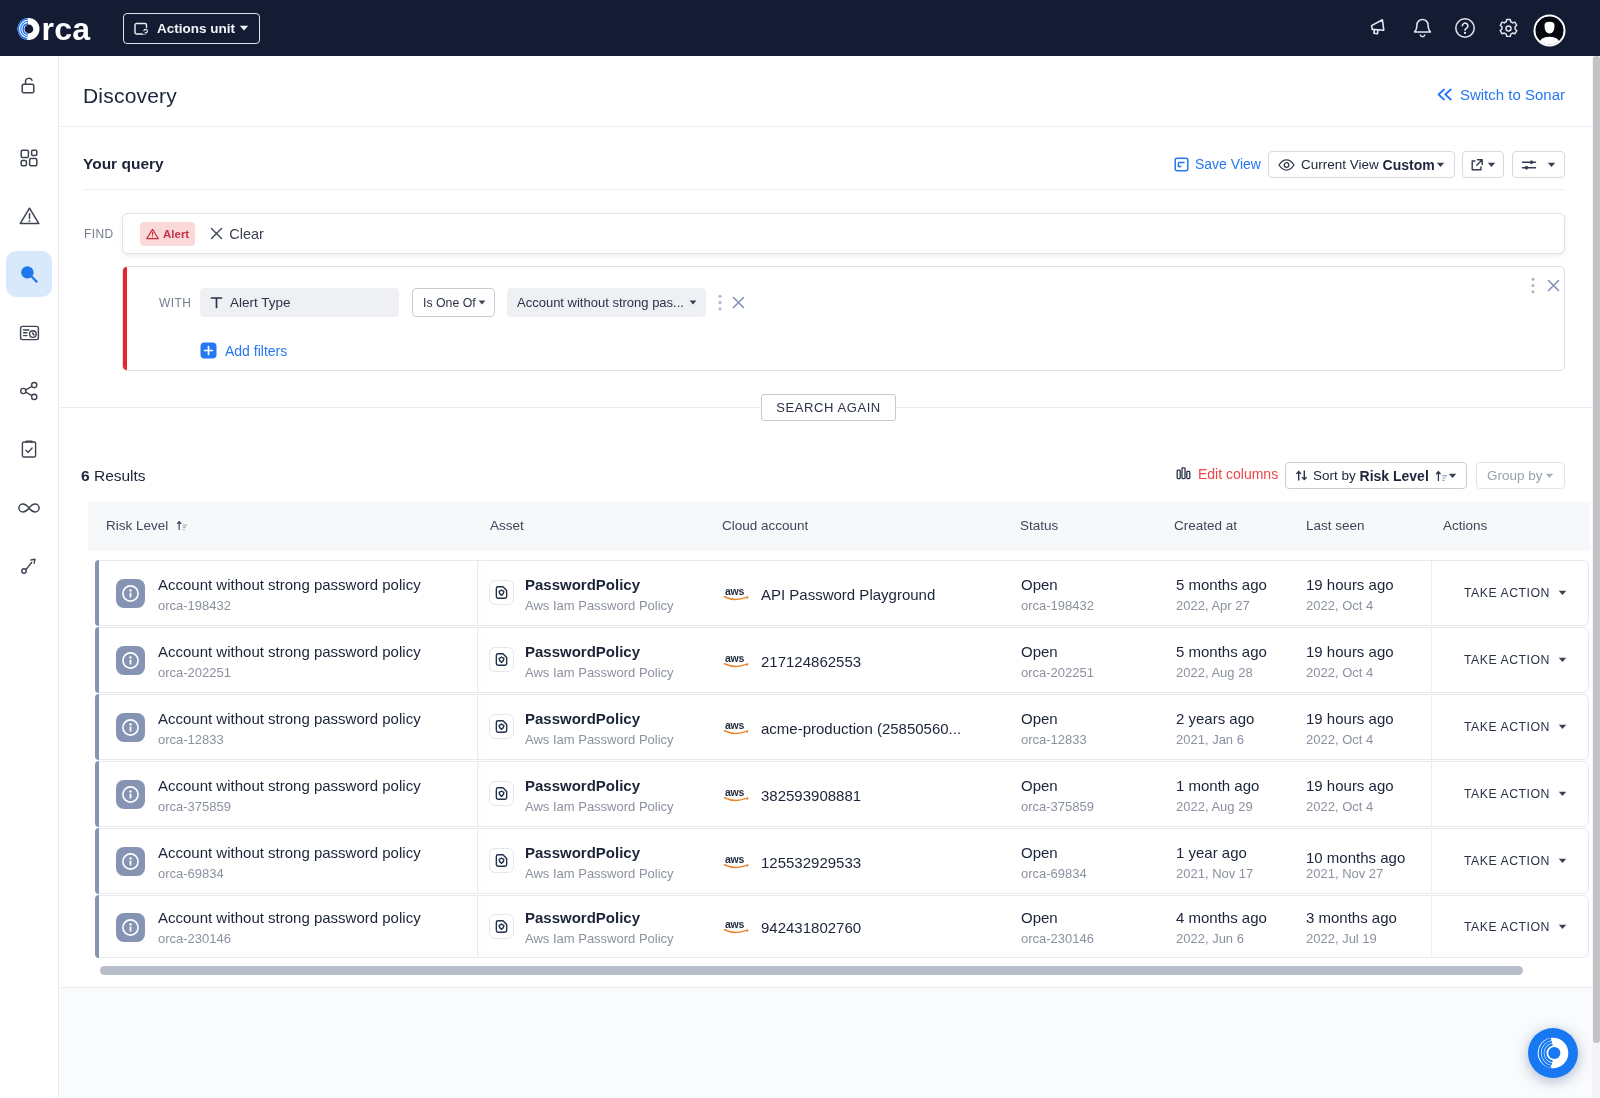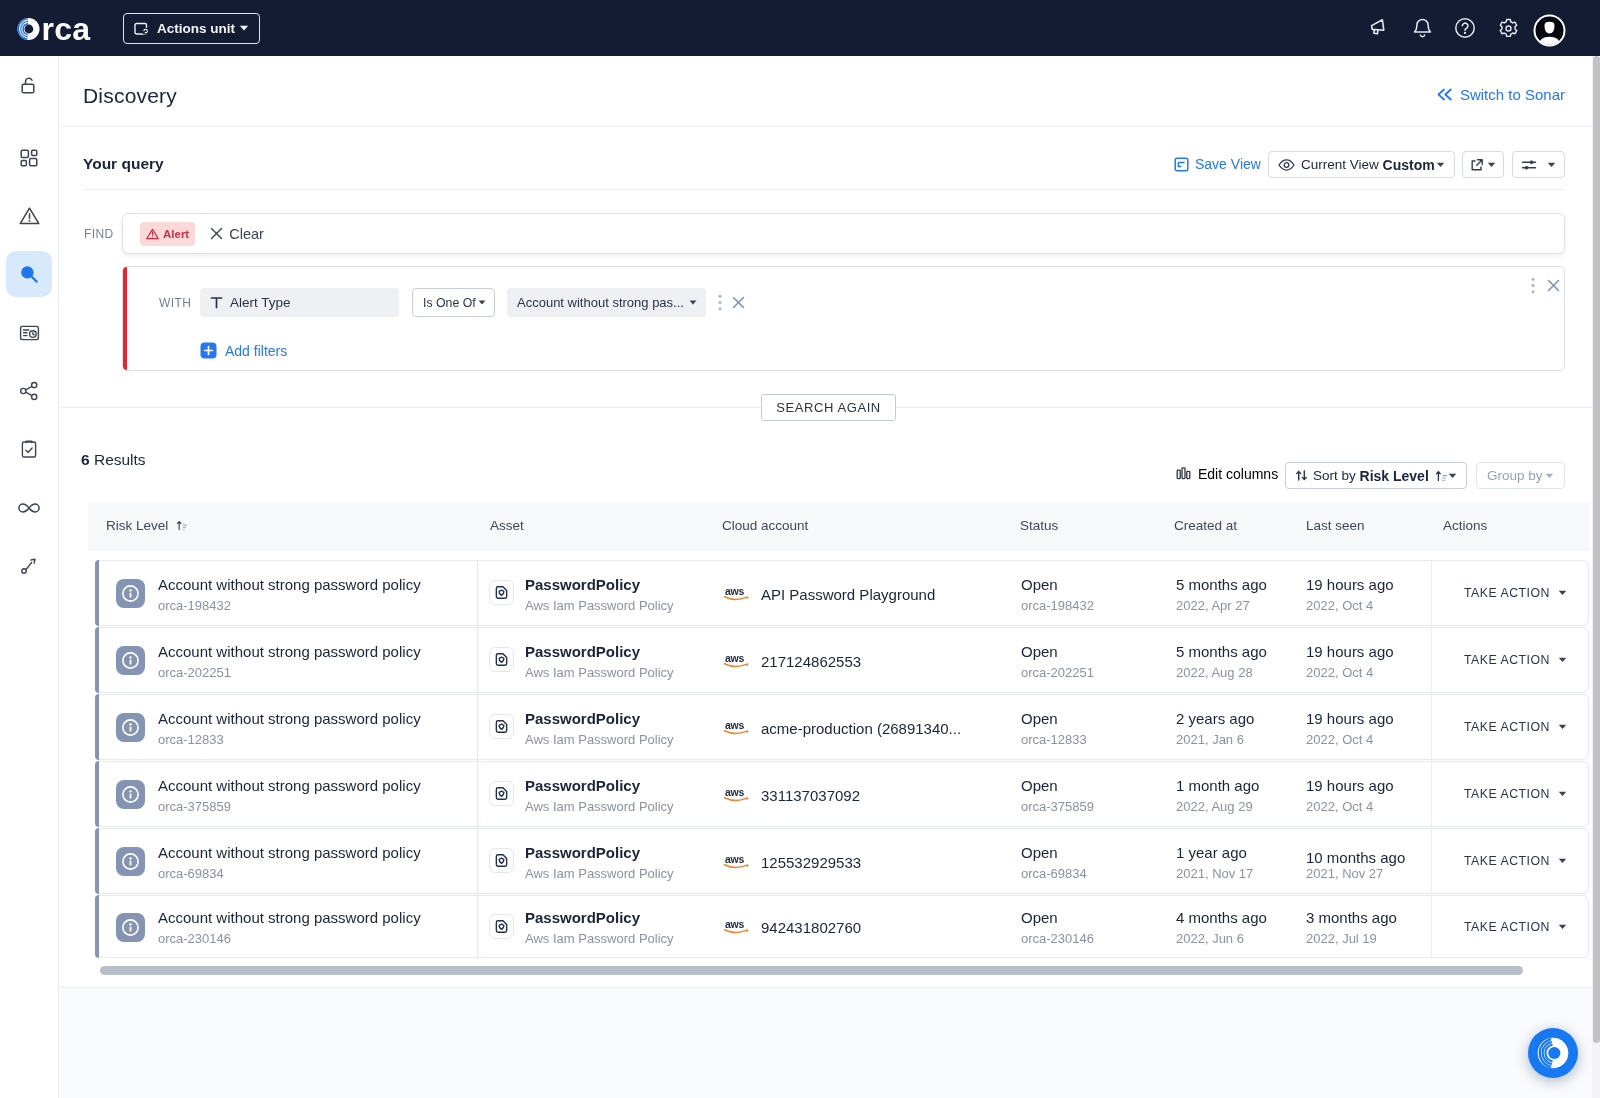--- a/index.html
+++ b/index.html
@@ -40,21 +40,21 @@
   #withlabel { position:absolute; left:36px; top:29px; font-size:12px; color:#767e8f; letter-spacing:0.4px; }
   .finput { position:absolute; top:21px; height:29px; border-radius:4px; display:flex; align-items:center; font-size:13.5px; color:#2a3347; white-space:nowrap; }
   .gray { background:#eef0f4; }
   .white { background:#fff; border:1px solid #c8cdd6; }
   #addfilters { position:absolute; left:77px; top:75px; display:flex; align-items:center; color:#2577f2; font-size:14px; font-weight:500; }
 
   #searchagain { position:absolute; left:701px; top:267px; width:135px; height:27px; background:#fff; border:1px solid #c4c9d2; border-radius:3px; font-size:13px; letter-spacing:0.6px; color:#2a3347; display:flex; align-items:center; justify-content:center; z-index:3; }
 
   
   #resultshead { position:absolute; left:0; top:384px; width:1532px; height:62px; }
-  #resultshead .count { position:absolute; left:21px; top:11px; font-size:15.5px; color:#1b2438; }
+  #resultshead .count { position:absolute; left:21px; top:27px; font-size:15.5px; color:#1b2438; }
 
   #tablewrap { position:absolute; left:28px; top:446px; width:1502px; height:485px; background:#fff; }
   #thead { position:absolute; left:0; top:0; width:1502px; height:49px; background:#f7f8fa; }
   .th { position:absolute; top:16px; font-size:13.5px; color:#3f4759; font-weight:500; }
   .row { position:absolute; left:7px; width:1494px; background:#fff; border:1px solid #e7e9ee; border-radius:6px; }
   .rowbar { position:absolute; left:-1px; top:-1px; width:4px; height:calc(100% + 2px); background:#8494b2; border-radius:6px 0 0 6px; }
   .riskicon { position:absolute; left:20px; width:29px; height:29px; background:#8494b2; border-radius:8px; display:flex; align-items:center; justify-content:center; }
   .t1 { font-size:15px; color:#1b2438; }
   .t2 { font-size:13px; color:#8b919f; }
   .assetbox { position:absolute; left:393px; width:25px; height:25px; border:1px solid #e4e7ec; border-radius:6px; display:flex; align-items:center; justify-content:center; }
@@ -322,21 +322,21 @@
     <div id="switchsonar" style="display:flex;align-items:center;"><svg width="17" height="13" viewBox="0 0 17 13" style="margin-right:7px;">
           <g fill="none" stroke="#2577f2" stroke-width="1.8" stroke-linecap="round" stroke-linejoin="round">
             <path d="M8 1.5 L2.5 6.5 L8 11.5"></path>
             <path d="M14.8 1.5 L9.3 6.5 L14.8 11.5"></path>
           </g>
         </svg>Switch to Sonar</div>
   </div>
 
   <div id="resultshead">
     <div class="count"><b>6</b> Results</div>
-    <div class="qctl" style="left:1116px; top:26px; font-weight:500; color:#000000;">
+    <div class="qctl" style="left:1116px; top:26px; font-weight:500; color:#ef4444;">
       <svg width="15" height="16" viewBox="0 0 15 16" style="margin-right:7px;">
           <g fill="none" stroke="#2a3347" stroke-width="1.3">
             <rect x="1.2" y="4.2" width="3" height="8.4" rx="0.8"></rect>
             <rect x="6" y="1.8" width="3" height="10.8" rx="0.8"></rect>
             <rect x="10.8" y="5.4" width="3" height="7.2" rx="0.8"></rect>
           </g>
         </svg>
       Edit columns
     </div>
     <div class="selbox" style="position:absolute; left:1225px; top:22px; width:182px; padding:0 9px; border-color:#c9cdd6;">
@@ -477,21 +477,21 @@
             <path d="M8 5.3 Q9.3 6.4 10.5 6.6 Q10.6 9.6 8 11 Q5.4 9.6 5.5 6.6 Q6.7 6.4 8 5.3 Z" fill="none" stroke="#22304a" stroke-width="1.4" stroke-linejoin="round"></path>
           </svg>
         </div>
   <div class="abs t1" style="left:429px;top:15px;font-weight:bold;">PasswordPolicy</div>
   <div class="abs t2" style="left:429px;top:37px;">Aws Iam Password Policy</div>
   <div class="abs" style="left:627px;top:24px;"><svg width="27" height="17" viewBox="0 0 27 17">
             <text x="2" y="10" font-family="Liberation Sans, sans-serif" font-size="10.5" font-weight="bold" fill="#222d3f" letter-spacing="-0.3">aws</text>
             <path d="M1.5 11.8 Q12 16.8 23.2 12.4" fill="none" stroke="#e8862d" stroke-width="1.5" stroke-linecap="round"></path>
             <path d="M25.3 10.8 l-0.3 3.2 -2.7 -1.3 z" fill="#e8862d"></path>
           </svg></div>
-  <div class="abs t1" style="left:665px;top:25px;">acme-production (26891340...</div>
+  <div class="abs t1" style="left:665px;top:25px;">acme-production (25850560...</div>
   <div class="abs t1" style="left:925px;top:15px;">Open</div>
   <div class="abs t2" style="left:925px;top:37px;">orca-12833</div>
   <div class="abs t1" style="left:1080px;top:15px;">2 years ago</div>
   <div class="abs t2" style="left:1080px;top:37px;">2021, Jan 6</div>
   <div class="abs t1" style="left:1210px;top:15px;">19 hours ago</div>
   <div class="abs t2" style="left:1210px;top:37px;">2022, Oct 4</div>
   <div class="coldiv"></div>
   <div class="actdiv"></div>
   <div class="takeaction">TAKE ACTION&nbsp;&nbsp;<svg width="9" height="6" viewBox="0 0 9 6">
             <path d="M0.8 0.8 L4.5 5 L8.2 0.8 Z" fill="#394155"></path>
@@ -514,21 +514,21 @@
             <path d="M8 5.3 Q9.3 6.4 10.5 6.6 Q10.6 9.6 8 11 Q5.4 9.6 5.5 6.6 Q6.7 6.4 8 5.3 Z" fill="none" stroke="#22304a" stroke-width="1.4" stroke-linejoin="round"></path>
           </svg>
         </div>
   <div class="abs t1" style="left:429px;top:15px;font-weight:bold;">PasswordPolicy</div>
   <div class="abs t2" style="left:429px;top:37px;">Aws Iam Password Policy</div>
   <div class="abs" style="left:627px;top:24px;"><svg width="27" height="17" viewBox="0 0 27 17">
             <text x="2" y="10" font-family="Liberation Sans, sans-serif" font-size="10.5" font-weight="bold" fill="#222d3f" letter-spacing="-0.3">aws</text>
             <path d="M1.5 11.8 Q12 16.8 23.2 12.4" fill="none" stroke="#e8862d" stroke-width="1.5" stroke-linecap="round"></path>
             <path d="M25.3 10.8 l-0.3 3.2 -2.7 -1.3 z" fill="#e8862d"></path>
           </svg></div>
-  <div class="abs t1" style="left:665px;top:25px;">331137037092</div>
+  <div class="abs t1" style="left:665px;top:25px;">382593908881</div>
   <div class="abs t1" style="left:925px;top:15px;">Open</div>
   <div class="abs t2" style="left:925px;top:37px;">orca-375859</div>
   <div class="abs t1" style="left:1080px;top:15px;">1 month ago</div>
   <div class="abs t2" style="left:1080px;top:37px;">2022, Aug 29</div>
   <div class="abs t1" style="left:1210px;top:15px;">19 hours ago</div>
   <div class="abs t2" style="left:1210px;top:37px;">2022, Oct 4</div>
   <div class="coldiv"></div>
   <div class="actdiv"></div>
   <div class="takeaction">TAKE ACTION&nbsp;&nbsp;<svg width="9" height="6" viewBox="0 0 9 6">
             <path d="M0.8 0.8 L4.5 5 L8.2 0.8 Z" fill="#394155"></path>

